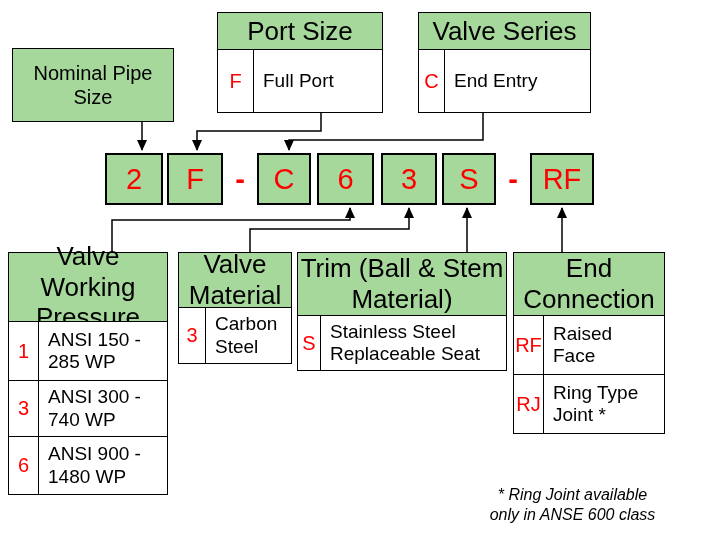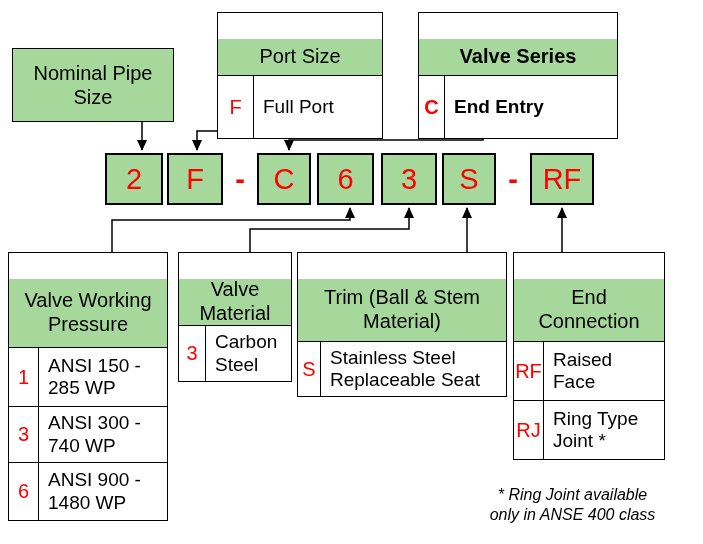--- a/index.html
+++ b/index.html
@@ -12,21 +12,21 @@
   .ml{white-space:pre-line;}
   
   .label-box{
     border:1.5px solid #000;display:flex;align-items:center;justify-content:center;
     text-align:center;font-size:20px;line-height:1.2;
   }
   
   .tbl{border:1.5px solid #000;display:flex;flex-direction:column;}
   .tbl-header{
     background:var(--green);display:flex;align-items:center;justify-content:center;
-    text-align:center;font-size:20px;line-height:1.18;flex:0 0 auto;margin-top:26px;
+    text-align:center;font-size:26px;line-height:1.18;flex:0 0 auto;
   }
   .tbl-row{display:flex;border-top:1.5px solid #000;background:#fff;flex:0 0 auto;}
   .code-cell{
     border-right:1.5px solid #000;display:flex;align-items:center;justify-content:center;
     color:var(--red);font-size:20px;flex:0 0 auto;
   }
   .desc-cell{
     display:flex;align-items:center;text-align:left;
     padding-left:9px;padding-right:4px;font-size:19px;line-height:1.18;flex:1 1 auto;
   }
@@ -70,21 +70,21 @@
 Size</div>
 
   <div class="abs tbl" style="left:217px;top:12px;width:166px;">
     <div class="tbl-header" style="height:36px;">Port Size</div>
     <div class="tbl-row" style="height:62px;">
       <div class="code-cell" style="width:35px;">F</div>
       <div class="desc-cell">Full Port</div>
     </div>
   </div>
 
-  <div class="abs tbl" style="left:418px;top:12px;width:200px;font-weight:bold;">
+  <div class="abs tbl" style="left:418px;top:12px;width:173px;">
     <div class="tbl-header" style="height:36px;">Valve Series</div>
     <div class="tbl-row" style="height:62px;">
       <div class="code-cell" style="width:25px;">C</div>
       <div class="desc-cell">End Entry</div>
     </div>
   </div>
 
   <div class="abs code-box" style="left:105px;top:153px;width:58px;height:52px;">2</div>
   <div class="abs code-box" style="left:167px;top:153px;width:56px;height:52px;">F</div>
   <div class="abs code-dash" style="left:223px;top:153px;width:34px;height:52px;">-</div>
@@ -109,21 +109,21 @@
 740 WP</div>
     </div>
     <div class="tbl-row" style="height:57px;">
       <div class="code-cell" style="width:29px;">6</div>
       <div class="desc-cell ml">ANSI 900 -
 1480 WP</div>
     </div>
   </div>
 
   <div class="abs tbl" style="left:178px;top:252px;width:114px;">
-    <div class="tbl-header ml" style="height:46px;">Valve
+    <div class="tbl-header ml" style="height:54px;">Valve
 Material</div>
     <div class="tbl-row" style="height:55px;">
       <div class="code-cell" style="width:26px;">3</div>
       <div class="desc-cell ml">Carbon
 Steel</div>
     </div>
   </div>
 
   <div class="abs tbl" style="left:297px;top:252px;width:210px;">
     <div class="tbl-header ml" style="height:62px;">Trim (Ball &amp; Stem
@@ -144,15 +144,15 @@
 Face</div>
     </div>
     <div class="tbl-row" style="height:58px;">
       <div class="code-cell" style="width:29px;text-align:center;">RJ</div>
       <div class="desc-cell ml">Ring Type
 Joint *</div>
     </div>
   </div>
 
   <div class="abs footnote ml" style="left:450px;top:485px;width:245px;">* Ring Joint available
-only in ANSE 400 class</div>
+only in ANSE 600 class</div>
 
 </div>
 
 </body></html>

